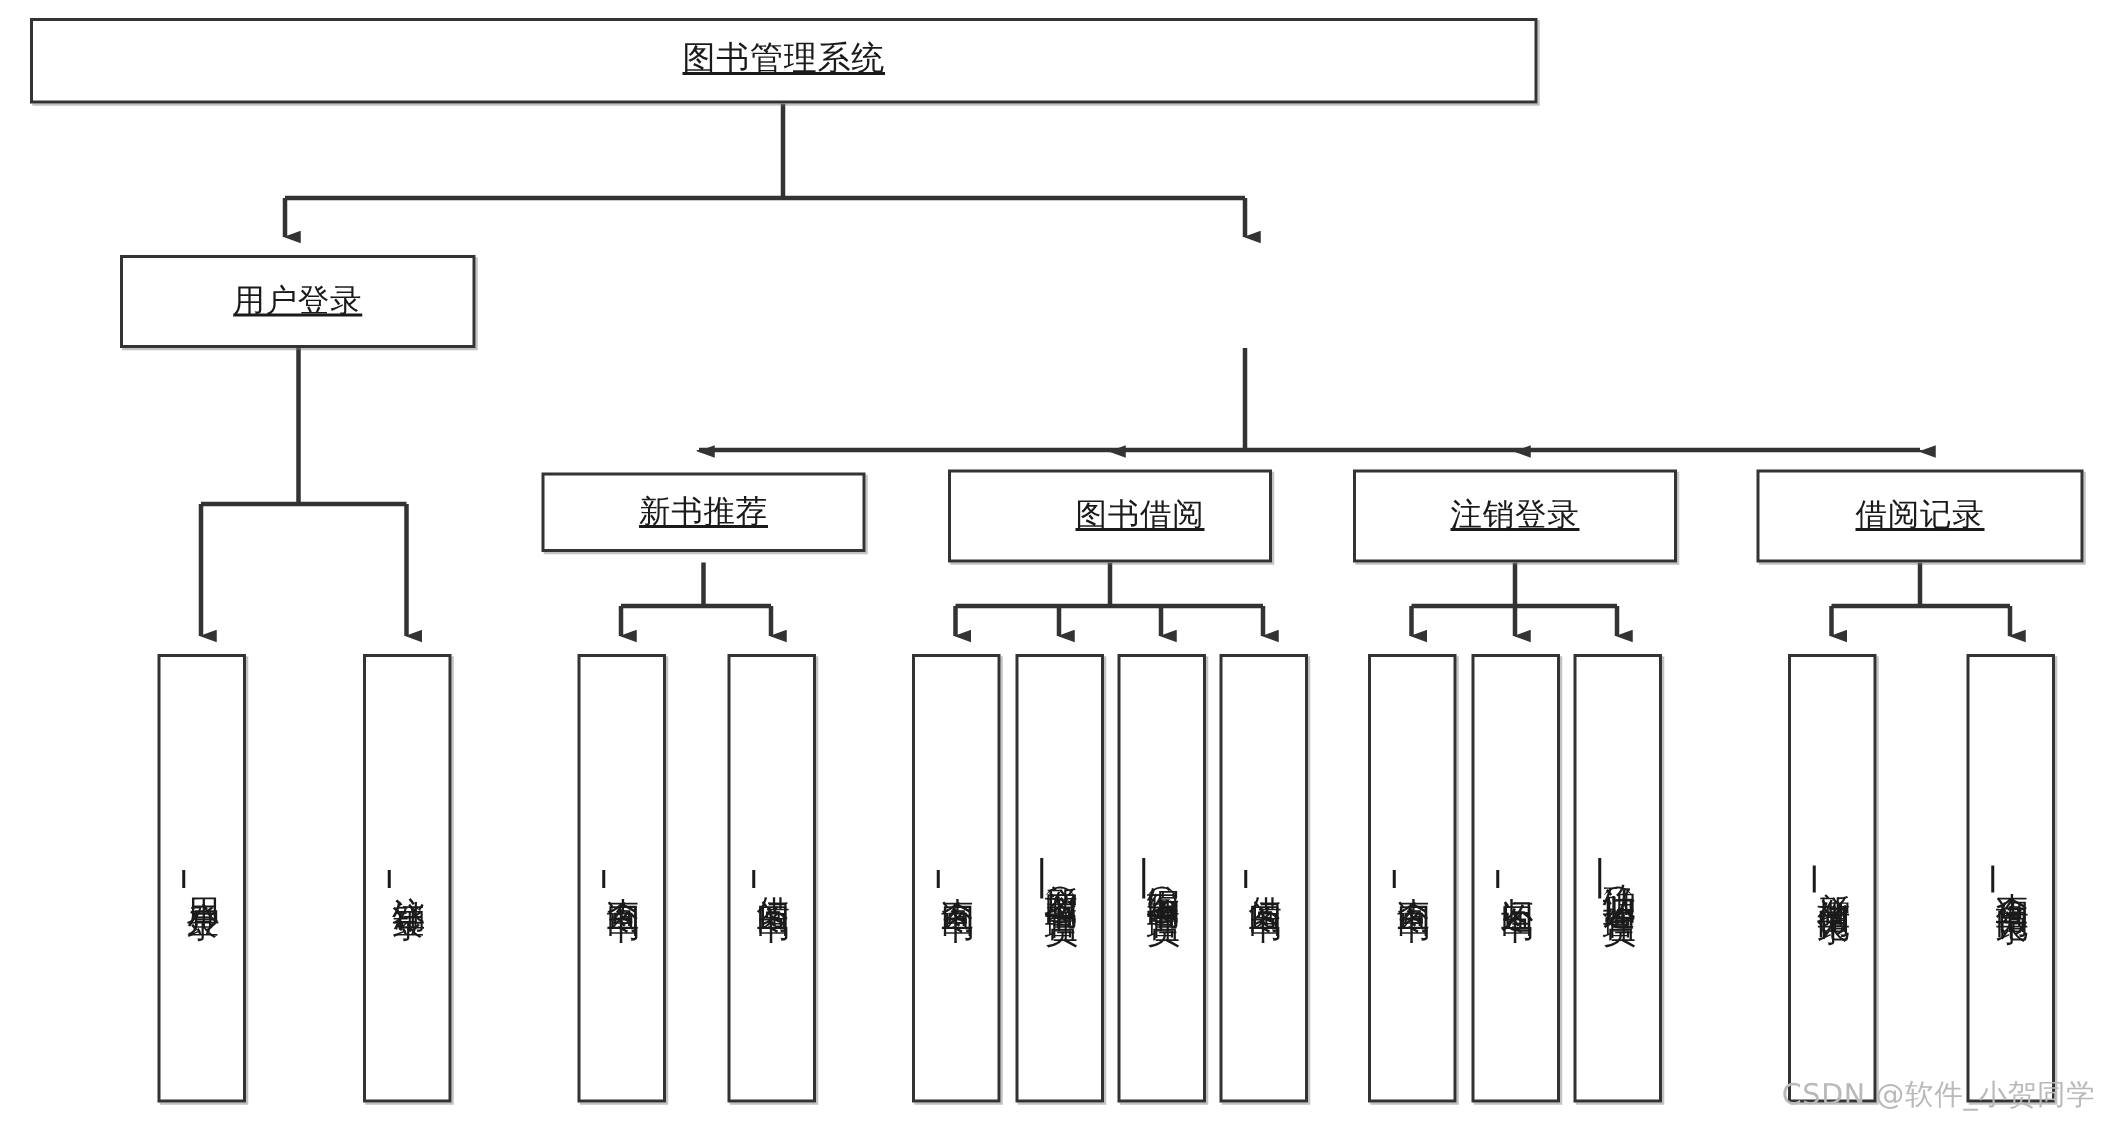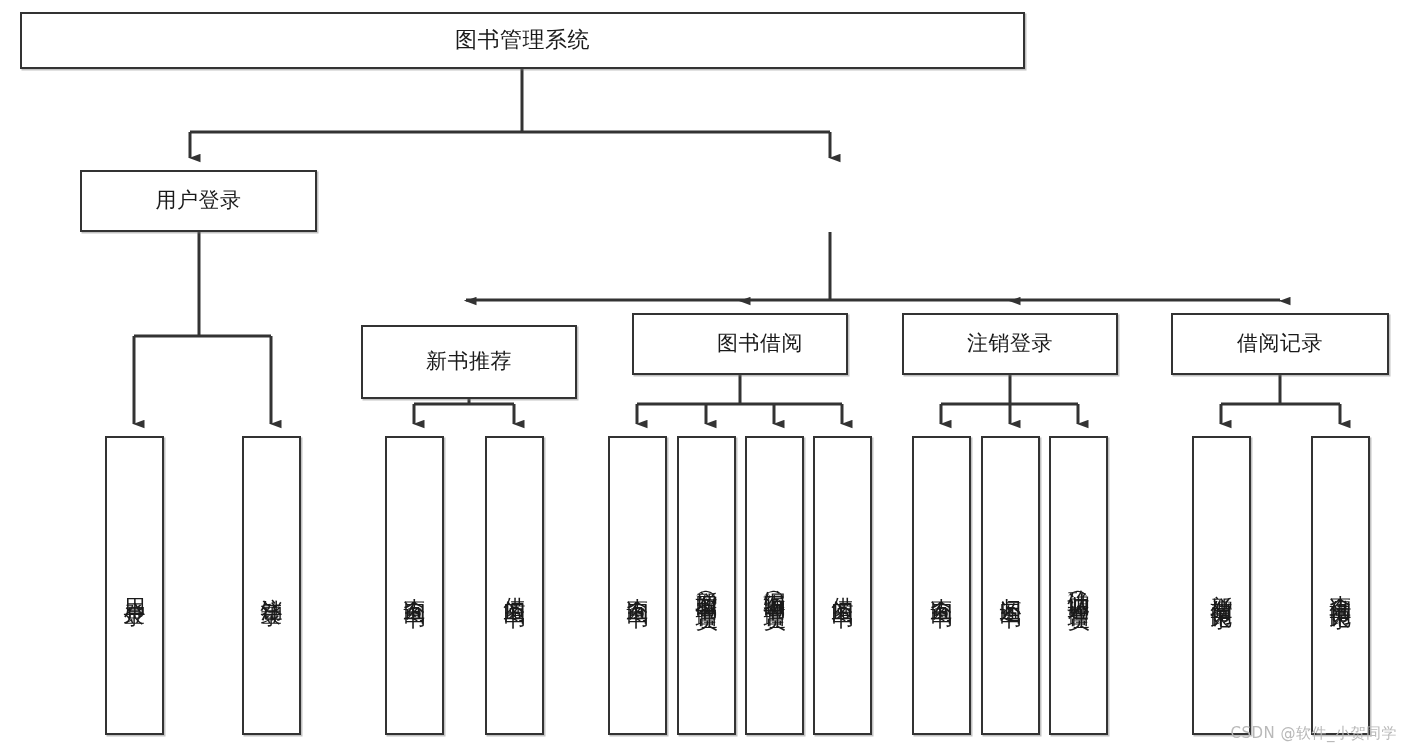--- a/index.html
+++ b/index.html
@@ -29,20 +29,21 @@
   .node {
     position: absolute;
     box-sizing: border-box;
     border: 2px solid #333333;
     background: #ffffff;
     display: flex;
     align-items: center;
     justify-content: center;
     color: #1a1a1a;
     box-shadow: 1.5px 1.5px 0 rgba(120,120,120,0.45);
+    text-decoration: underline;
   }
   .node .label {
     display: block;
     text-align: center;
     line-height: 1.12;
     letter-spacing: 0.5px;
   }
   
   .node.h .label {
     font-size: 21px;
@@ -62,21 +63,21 @@
     text-orientation: upright;
     font-size: 22px;
     line-height: 1.0;
     letter-spacing: 3px;
     white-space: nowrap;
   }
   #watermark {
     position: absolute;
     right: 8px;
     bottom: 4px;
-    font-size: 15px;
+    font-size: 19px;
     color: #b9b9b9;
     letter-spacing: 0.5px;
     white-space: nowrap;
   }
 </style>
 </head>
 <body>
 
 <div id="diagram-root">
 
@@ -131,21 +132,21 @@
   </svg>
 
   <div class="node h root" style="left:20px; top:12px; width:1005px; height:57px;">
     <span class="label">图书管理系统</span>
   </div>
 
   <div class="node h" style="left:80px; top:170px; width:237px; height:62px;">
     <span class="label">用户登录</span>
   </div>
 
-  <div class="node h" style="left:361px; top:325px; width:216px; height:74px;justify-content:center;">
+  <div class="node h" style="left:361px; top:315px; width:216px; height:53px;justify-content:center;">
     <span class="label">新书推荐</span>
   </div>
   <div class="node h" style="left:632px; top:313px; width:216px; height:62px;padding-left:40px;">
     <span class="label">图书借阅</span>
   </div>
   <div class="node h" style="left:902px; top:313px; width:216px; height:62px;">
     <span class="label">注销登录</span>
   </div>
   <div class="node h" style="left:1171px; top:313px; width:218px; height:62px;align-items:center;">
     <span class="label">借阅记录</span>

